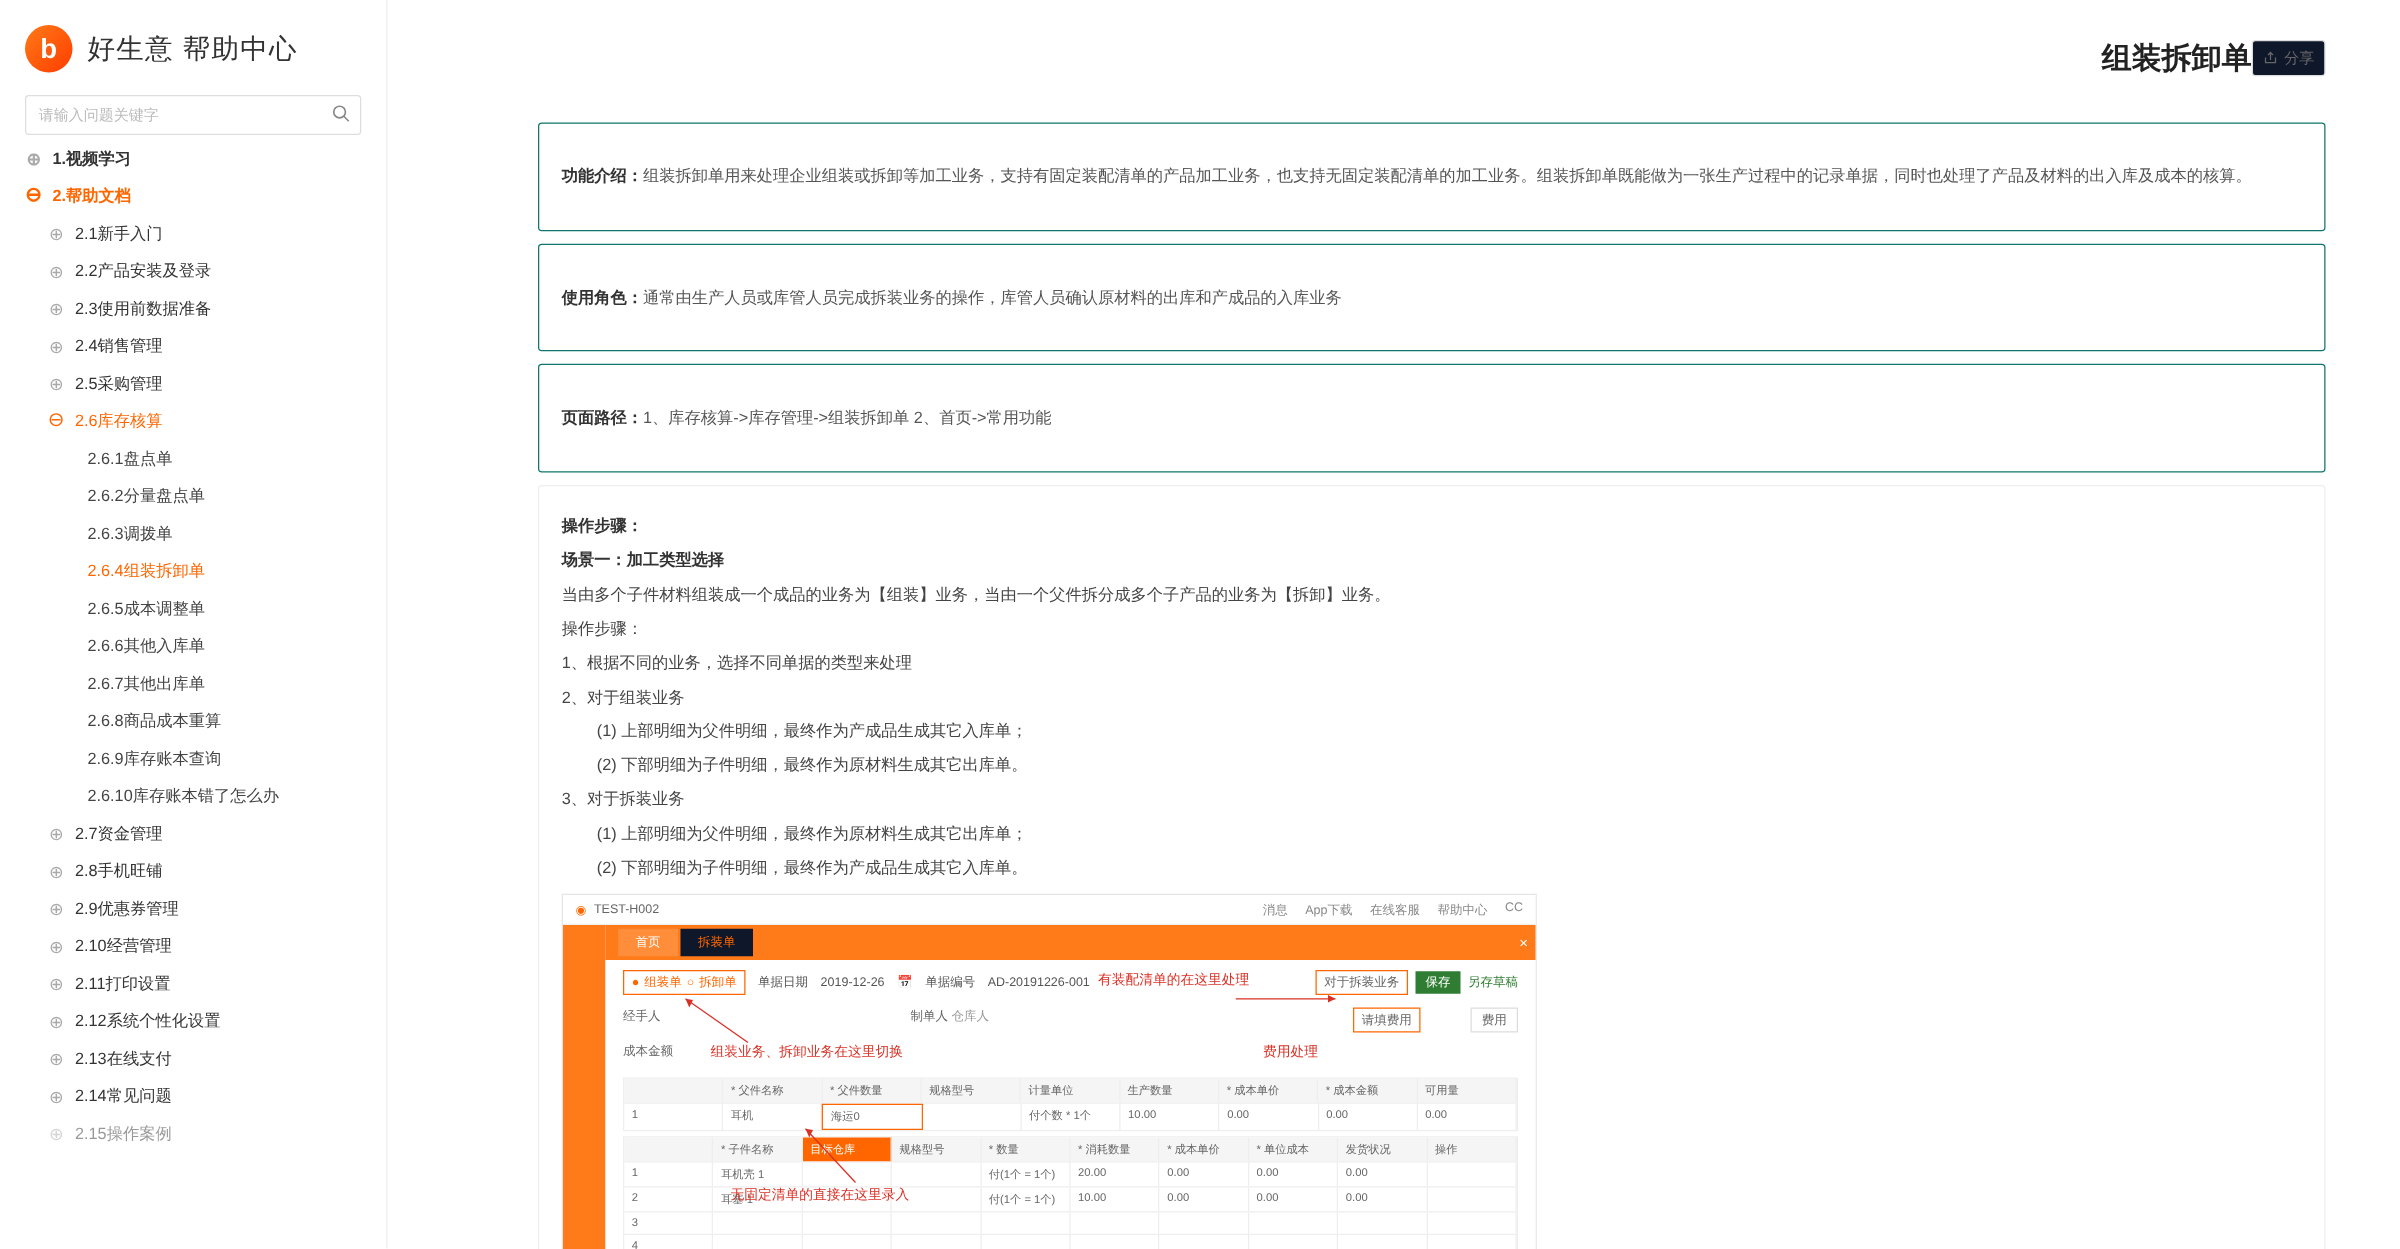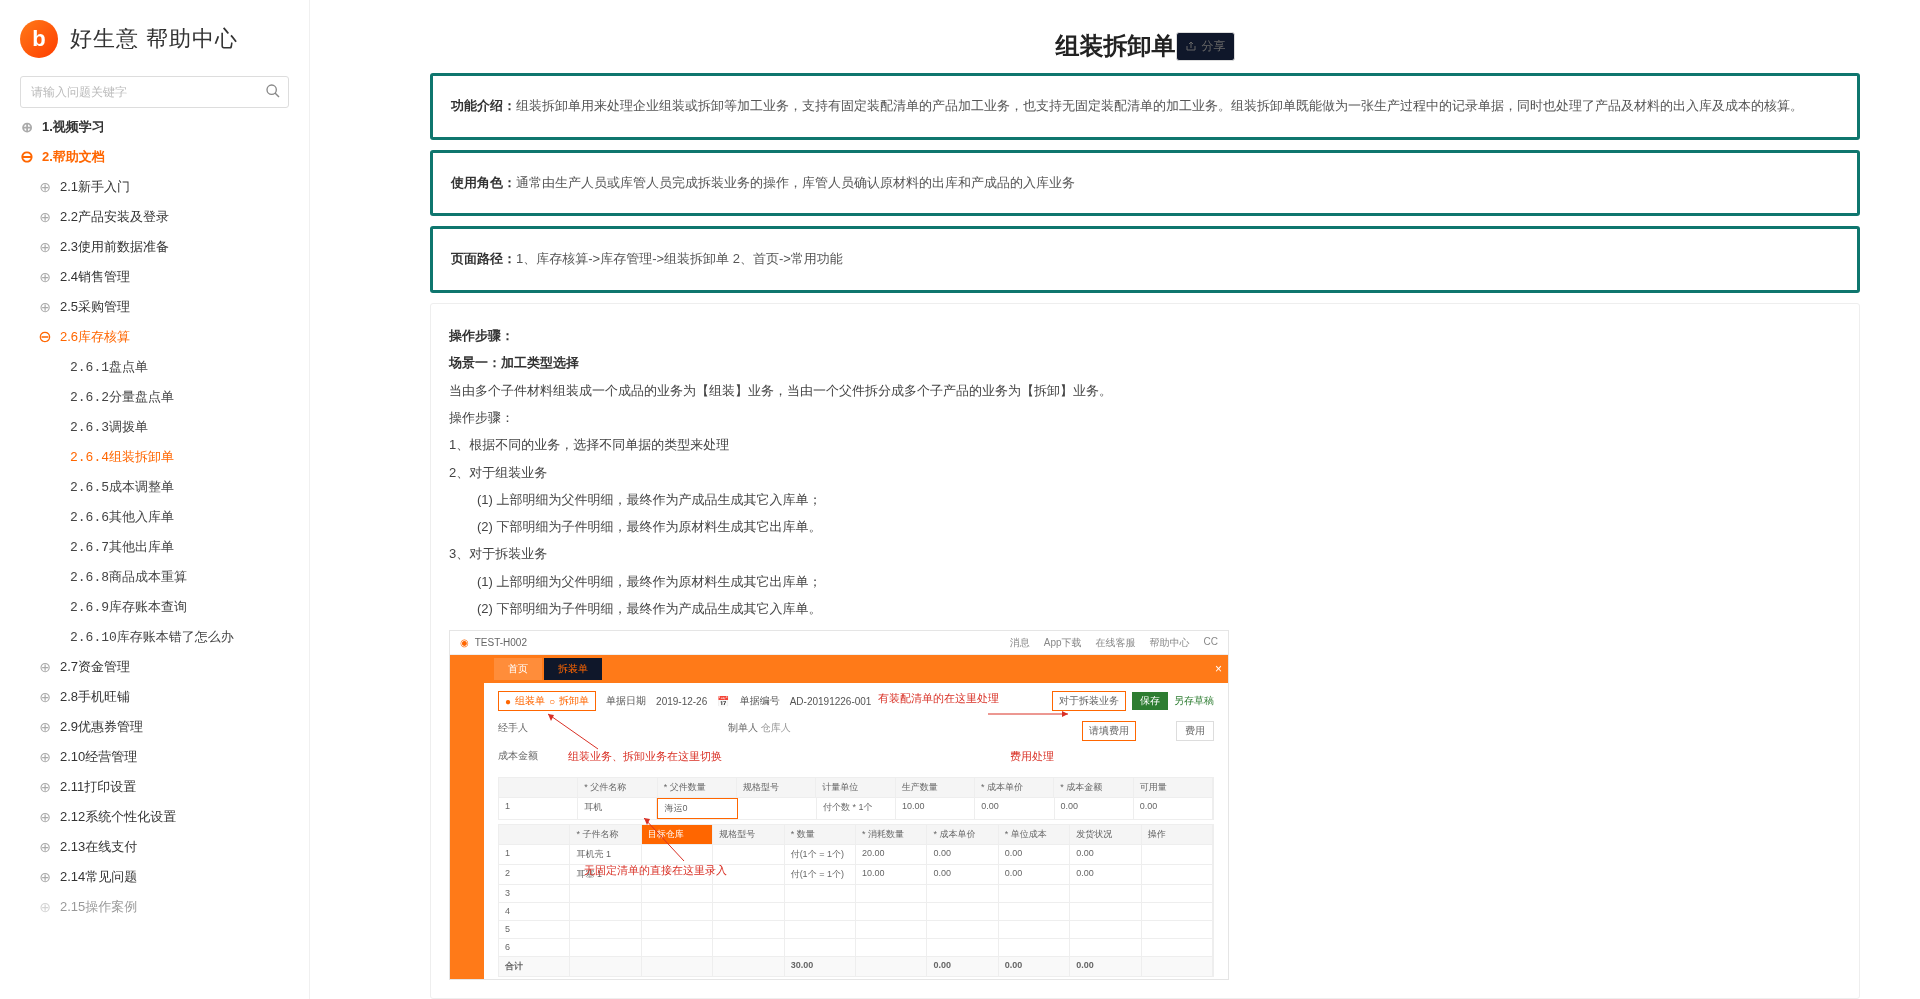--- a/index.html
+++ b/index.html
@@ -10,31 +10,31 @@
 .logo-circle { width: 38px; height: 38px; border-radius: 50%; background: linear-gradient(135deg,#ff7a18,#ff3d00); display: flex; align-items: center; justify-content: center; color: #fff; font-weight: bold; font-size: 22px; margin-right: 12px; }
 .logo-text { font-size: 22px; color: #333; letter-spacing: 1px; }
 .search-box { position: relative; margin-bottom: 4px; }
 .search-input { width: 100%; height: 32px; border: 1px solid #ddd; border-radius: 3px; padding: 0 30px 0 10px; font-size: 12px; color: #666; }
 .search-input::placeholder { color: #bbb; }
 .search-icon { position: absolute; right: 8px; top: 7px; width: 16px; height: 16px; }
 .nav { list-style: none; }
 .nav li { padding: 6px 0; font-size: 13px; color: #333; cursor: pointer; }
 .nav .level1 { display: flex; align-items: center; font-weight: 600; }
 .nav .level2 { display: flex; align-items: center; padding-left: 18px; font-weight: 500; }
-.nav .level3 { padding-left: 50px; color: #444; font-weight: normal; font-family: Liberation Mono, monospace; }
+.nav .level3 { padding-left: 50px; color: #444; font-weight: normal; }
 .nav .expand-ic { width: 14px; height: 14px; margin-right: 8px; display: inline-flex; align-items: center; justify-content: center; }
 .nav .active { color: #ff6600; }
 .nav .active-item { color: #ff6600; }
 .plus { color: #aaa; font-size: 14px; }
 .minus { color: #ff6600; font-size: 16px; line-height: 10px; }
 .main { flex: 1; padding: 30px 60px 0 120px; overflow-y: auto; background: #fff; }
-.title-row { display: flex; justify-content: center; align-items: center; margin-bottom: 11px; }
+.title-row { display: flex; justify-content: flex-end; align-items: center; margin-bottom: 36px; }
 .page-title { font-size: 24px; font-weight: 600; color: #222; }
 .share-btn { border: 1px solid #ddd; border-radius: 3px; padding: 5px 8px; font-size: 12px; color: #666; background: #0f172a; display: flex; align-items: center; gap: 5px; cursor: pointer; }
-.info-box { border: 3px solid #0f766e; border-radius: 3px; padding: 18px 18px; margin-bottom: 10px; font-size: 13px; line-height: 1.9; color: #555; }
+.info-box { border: 1px solid #0f766e; border-radius: 3px; padding: 30px 18px; margin-bottom: 10px; font-size: 13px; line-height: 1.9; color: #555; }
 .info-box .label { font-weight: 600; color: #333; }
 .steps-box { border: 1px solid #eee; border-radius: 3px; padding: 18px 18px; margin-bottom: 10px; }
 .steps-box p { font-size: 13px; line-height: 2.1; color: #444; }
 .steps-box .bold { font-weight: 600; color: #333; }
 .steps-box .indent1 { padding-left: 0; }
 .steps-box .indent2 { padding-left: 28px; }
 .screenshot-ph { margin-top: 8px; width: 780px; height: 350px; border: 1px solid #e5e5e5; background: #fafafa; position: relative; }
 .sh-top { height: 24px; background: #fff; border-bottom: 1px solid #eee; display: flex; align-items: center; padding: 0 10px; font-size: 10px; color: #666; }
 .sh-orange-side { position: absolute; left: 0; top: 24px; bottom: 0; width: 34px; background: #ff7a18; }
 .sh-tabs { position: absolute; left: 34px; top: 24px; right: 0; height: 28px; background: #ff7a18; display: flex; align-items: center; padding-left: 10px; gap: 2px; }

